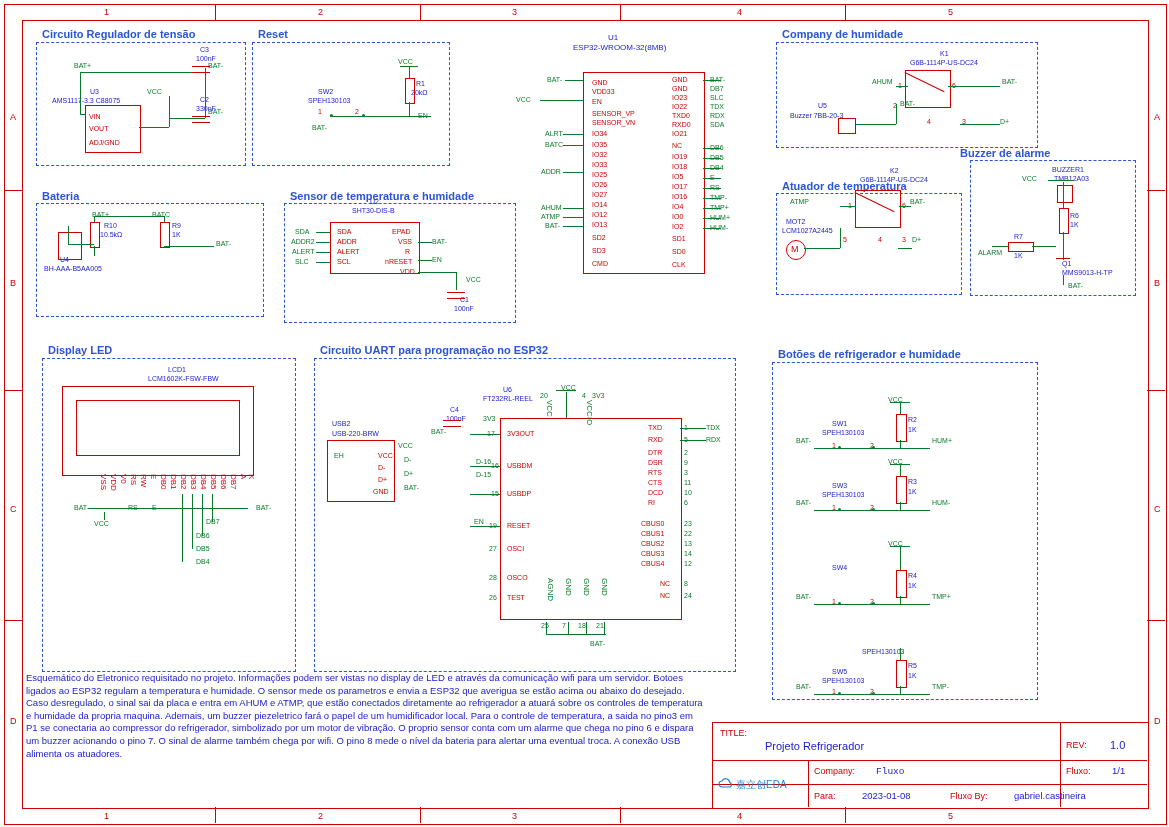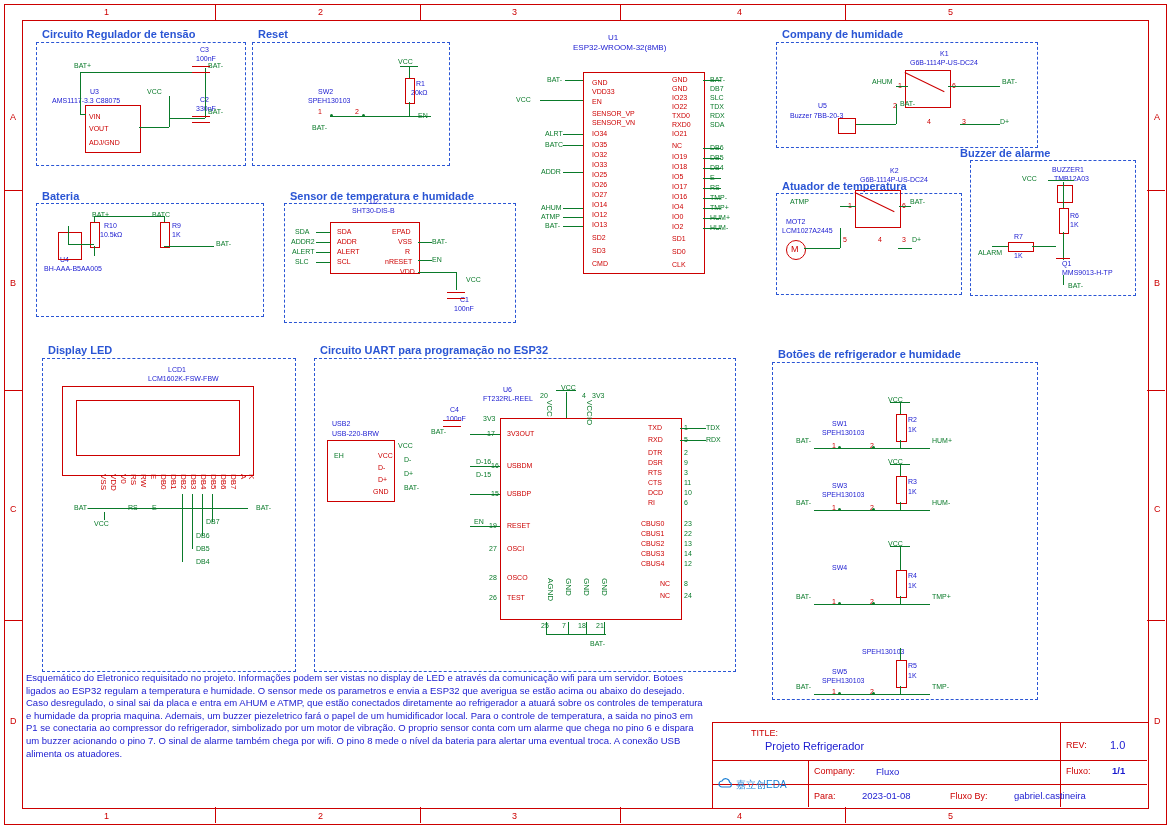--- a/index.html
+++ b/index.html
@@ -560,28 +560,28 @@
   <div class="dot" style="left:872px;top:692px;"></div>
 
   <div class="notes" style="left:26px;top:672px;">Esquemático do Eletronico requisitado no projeto. Informações podem ser vistas no display de LED e através da comunicação wifi para um servidor. Botoes ligados ao ESP32 regulam a temperatura e humidade. O sensor mede os parametros e envia a ESP32 que averigua se estão acima ou abaixo do desejado. Caso desregulado, o sinal sai da placa e entra em AHUM e ATMP, que estão conectados diretamente ao refrigerador a atuará sobre os controles de temperatura e humidade da propria maquina. Ademais, um buzzer piezeletrico fará o papel de um humidificador local. Para o controle de temperatura, a saida no pino3 em P1 se conectaria ao compressor do refrigerador, simbolizado por um motor de vibração. O proprio sensor conta com um alarme que chega no pino 6 e dispara um buzzer acionando o pino 7. O sinal de alarme também chega por wifi. O pino 8 mede o nível da bateria para alertar uma eventual troca. A conexão USB alimenta os atuadores.</div>
 
   <div class="tb" style="left:712px;top:722px;width:435px;height:85px;"></div>
   <div class="tb" style="left:1060px;top:722px;width:0;height:85px;border-width:0 0 0 1px;"></div>
   <div class="tb" style="left:712px;top:760px;width:435px;height:0;border-width:1px 0 0 0;"></div>
   <div class="tb" style="left:712px;top:784px;width:435px;height:0;border-width:1px 0 0 0;"></div>
   <div class="tb" style="left:808px;top:760px;width:0;height:47px;border-width:0 0 0 1px;"></div>
 
-  <div class="tbl" style="left:751px;top:728px;">TITLE:</div>
+  <div class="tbl" style="left:720px;top:728px;">TITLE:</div>
   <div class="tbv" style="left:765px;top:740px;">Projeto Refrigerador</div>
   <div class="tbl" style="left:1066px;top:740px;">REV:</div>
   <div class="tbv" style="left:1110px;top:739px;">1.0</div>
   <div class="tbl" style="left:814px;top:766px;">Company:</div>
-  <div class="tbvs" style="left:876px;top:766px;">Fluxo</div>
+  <div class="tbvs" style="left:876px;top:766px;font-family:Liberation Mono, monospace;">Fluxo</div>
   <div class="tbl" style="left:1066px;top:766px;">Fluxo:</div>
-  <div class="tbvs" style="left:1112px;top:765px;font-weight:bold;">1/1</div>
+  <div class="tbvs" style="left:1112px;top:765px;">1/1</div>
   <div class="tbl" style="left:814px;top:791px;">Para:</div>
   <div class="tbvs" style="left:862px;top:790px;">2023-01-08</div>
   <div class="tbl" style="left:950px;top:791px;">Fluxo By:</div>
   <div class="tbvs" style="left:1014px;top:790px;">gabriel.castineira</div>
   <div class="logo" style="left:736px;top:778px;">嘉立创EDA</div>
   <svg style="position:absolute;left:718px;top:778px;width:16px;height:12px;" viewBox="0 0 16 12">
     <path d="M4 9 a3 3 0 0 1 0-6 a4 4 0 0 1 7.6 1.2 A2.6 2.6 0 0 1 12 9 z" fill="none" stroke="#1a7fd4" stroke-width="1.2"></path>
   </svg>
 
 </div>

